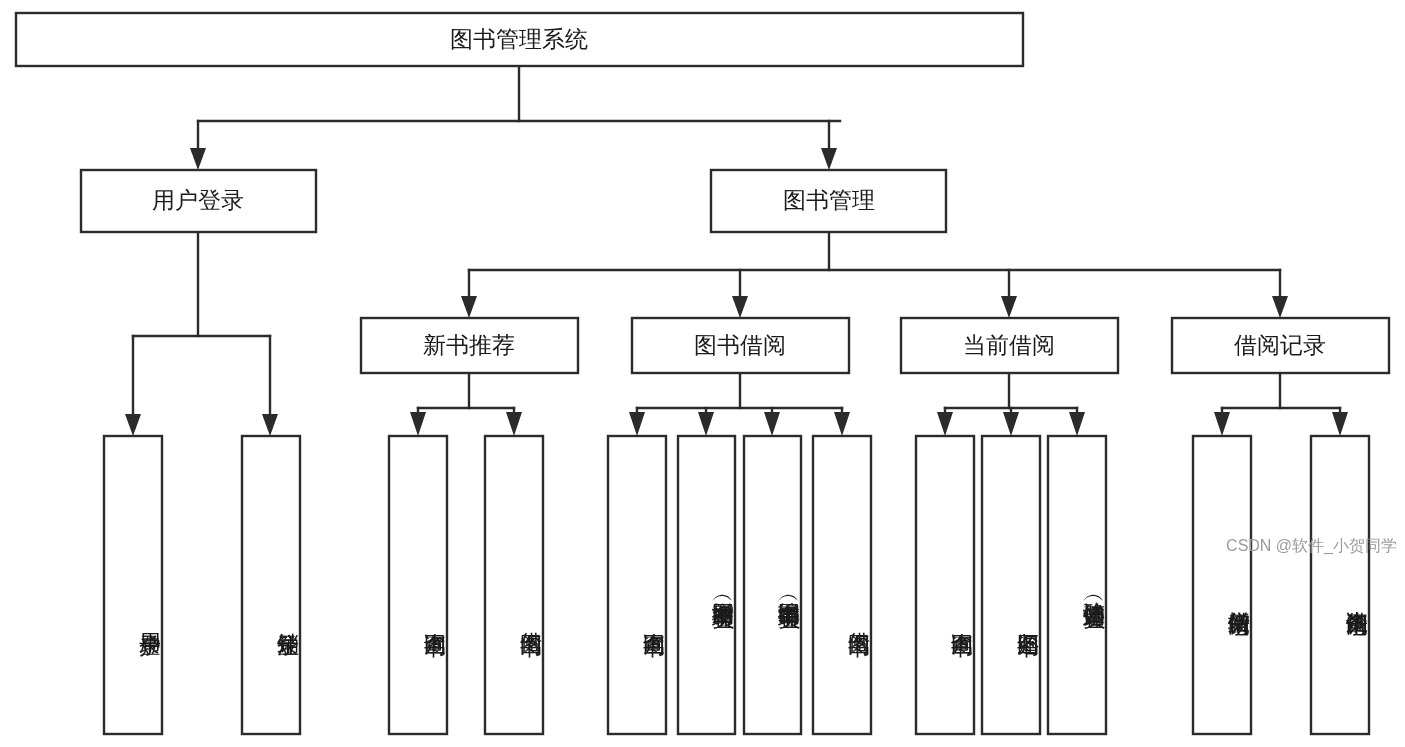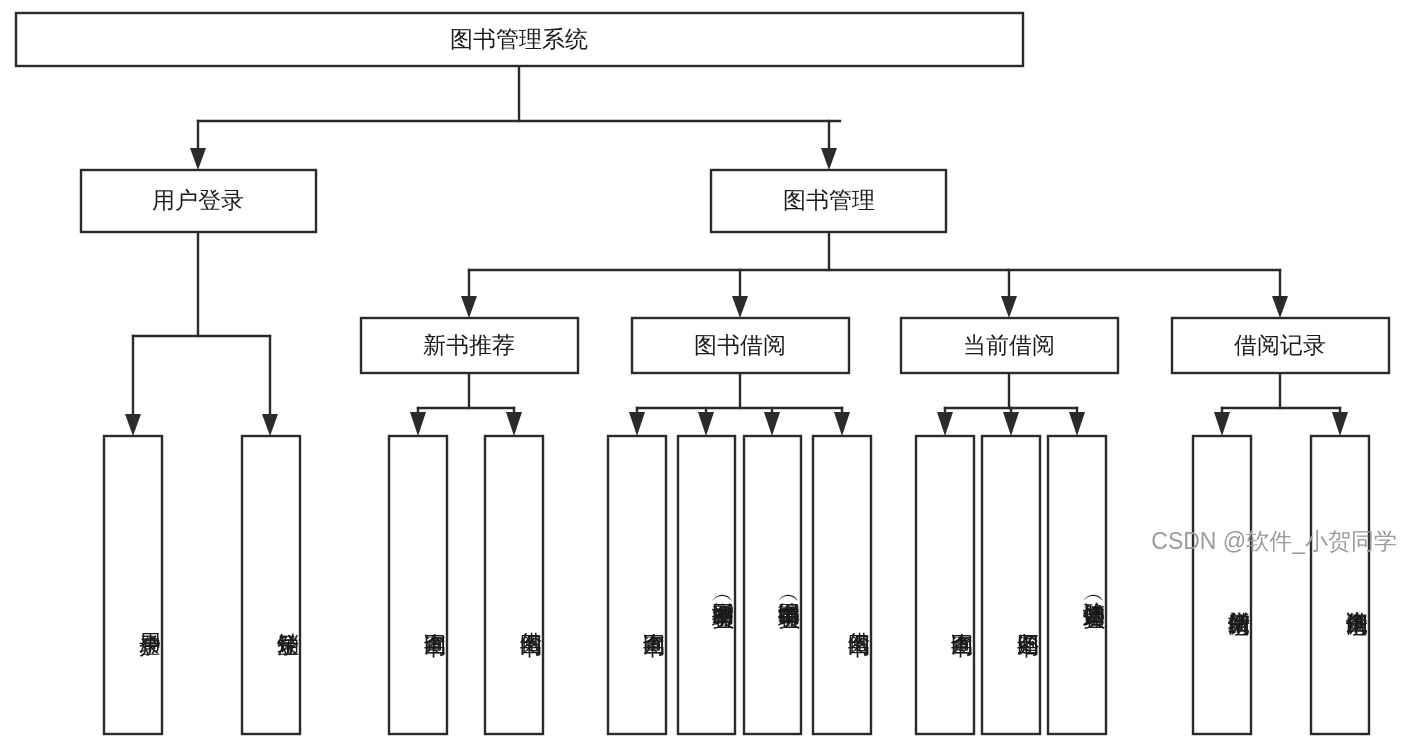--- a/index.html
+++ b/index.html
@@ -61,21 +61,21 @@
     display: flex;
     align-items: flex-start;
     justify-content: center;
     pointer-events: none;
   }
   .watermark {
     position: absolute;
     right: 8px;
     bottom: 6px;
     font-family: "Liberation Sans", "DejaVu Sans", sans-serif;
-    font-size: 23px;
+    font-size: 16px;
     color: #9b9b9b;
     white-space: nowrap;
   }
 </style>
 </head>
 <body>
 
 <div id="diagram-root">
 
   <svg class="diagram-svg" viewBox="0 0 1405 747">

